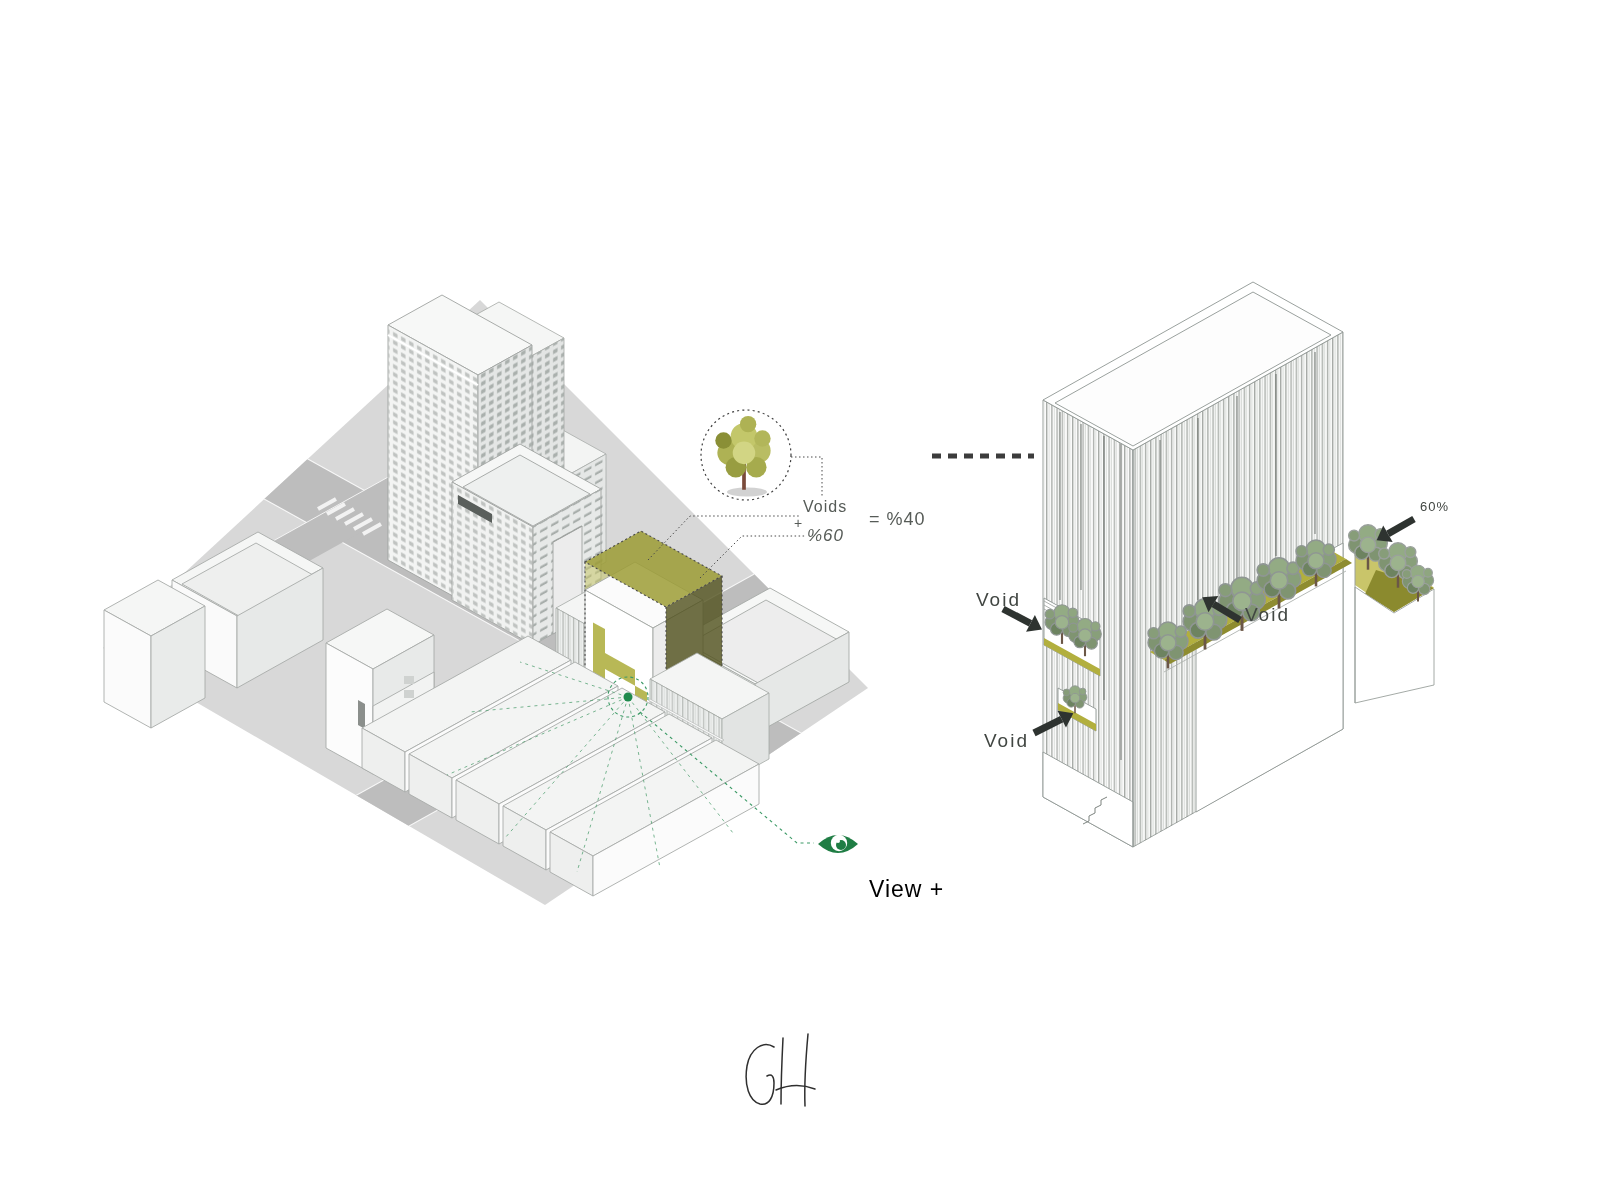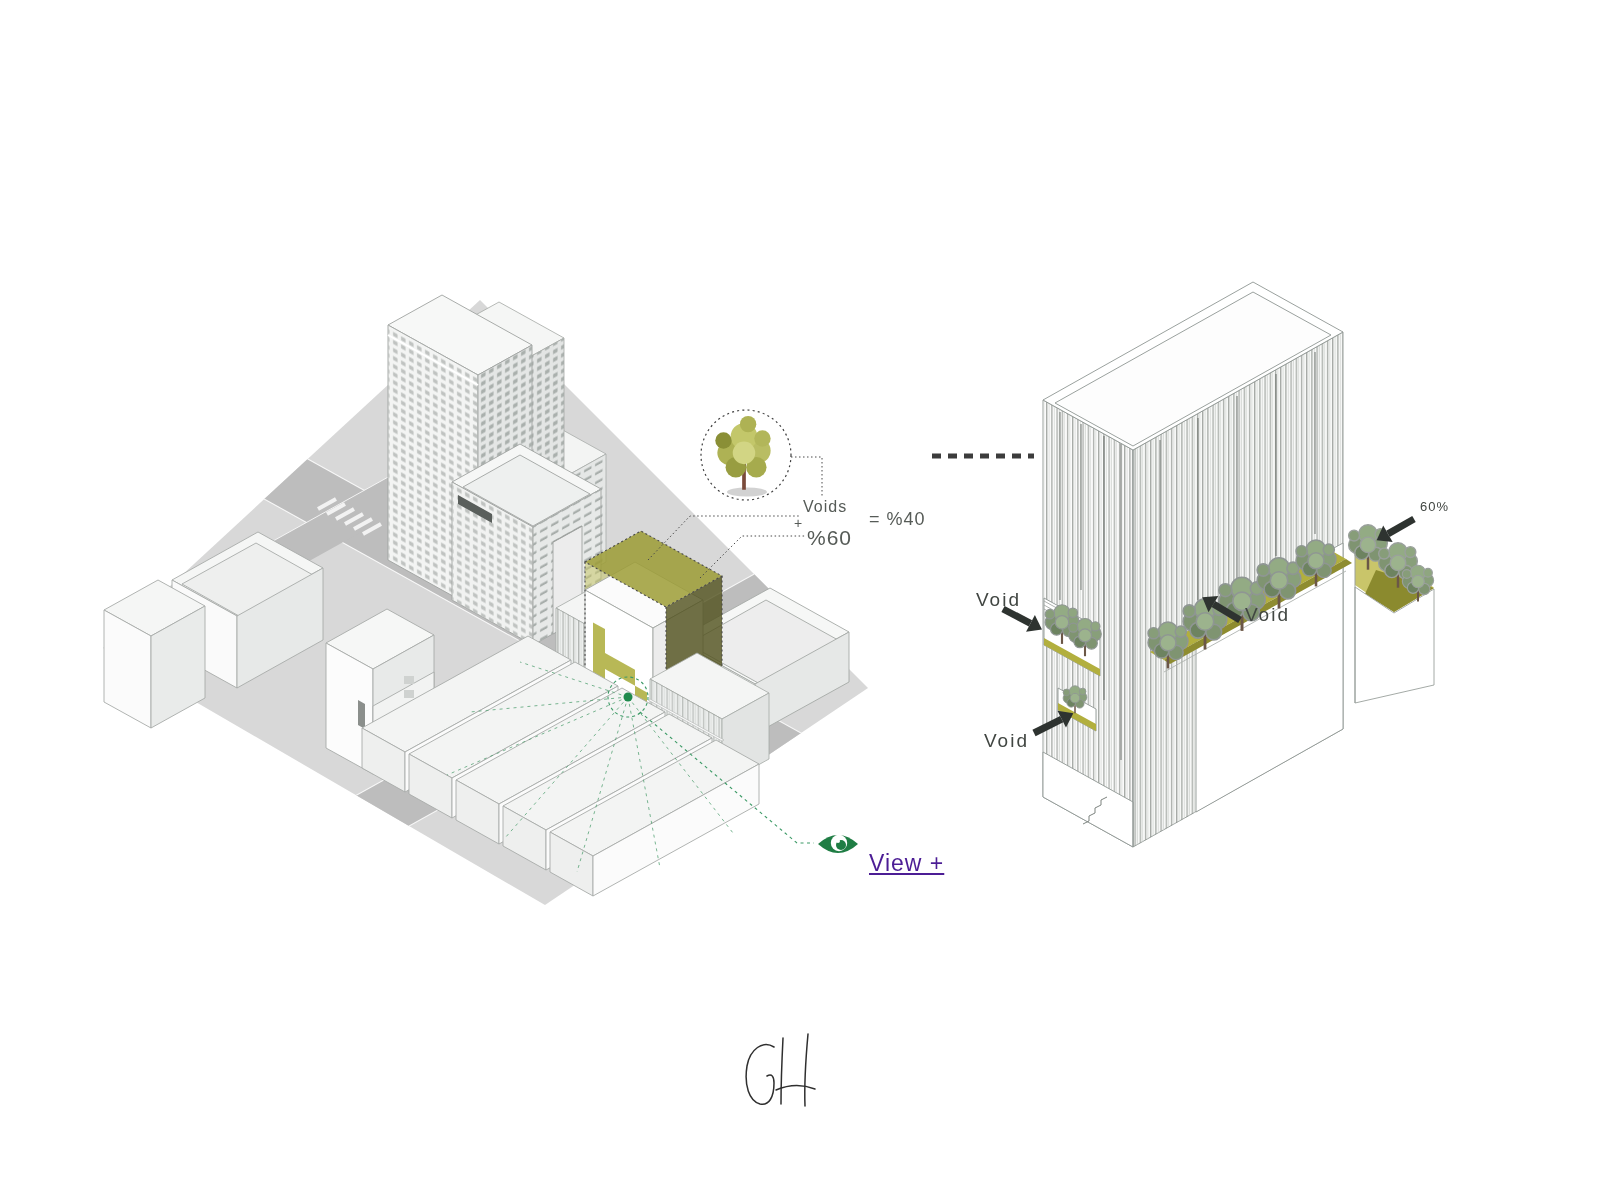--- a/index.html
+++ b/index.html
@@ -3,23 +3,23 @@
 <meta charset="utf-8">
 <style>
   html,body{margin:0;padding:0;background:#ffffff;}
   .canvas{position:relative;width:1600px;height:1190px;background:#ffffff;overflow:hidden;
           font-family:"Liberation Sans", sans-serif;}
   .scene{position:absolute;left:0;top:0;width:1600px;height:1190px;}
   .lbl{position:absolute;color:#4b514d;white-space:nowrap;}
   .ann{color:#565b57;letter-spacing:1px;}
   .ann-term{left:803px;top:498px;font-size:16px;}
   .ann-plus{left:794px;top:515px;font-size:14px;}
-  .ann-60{left:807px;top:526px;font-size:21px;}
+  .ann-60{left:807px;top:526px;font-size:17px;font-style:italic;}
   .ann-eq{left:849px;top:509px;font-size:18px;margin-left:20px;}
-  .view-label{left:869px;top:850px;font-size:23px;color:#4c1d95;letter-spacing:1px;text-decoration:underline;}
+  .view-label{left:869px;top:876px;font-size:23px;color:#000000;letter-spacing:1px;}
   .void-lbl{font-size:15px;letter-spacing:2px;color:#41464
 
 
 
 2;}
   .void-1{left:976px;top:589px;}
   .void-2{left:1245px;top:604px;}
   .void-3{left:984px;top:730px;}
   .pct-lbl{left:1420px;top:499px;font-size:13px;letter-spacing:1px;color:#41464...2;}
   .sr-only{position:absolute;width:1px;height:1px;overflow:hidden;clip:rect(0 0 0 0);white-space:nowrap;}

